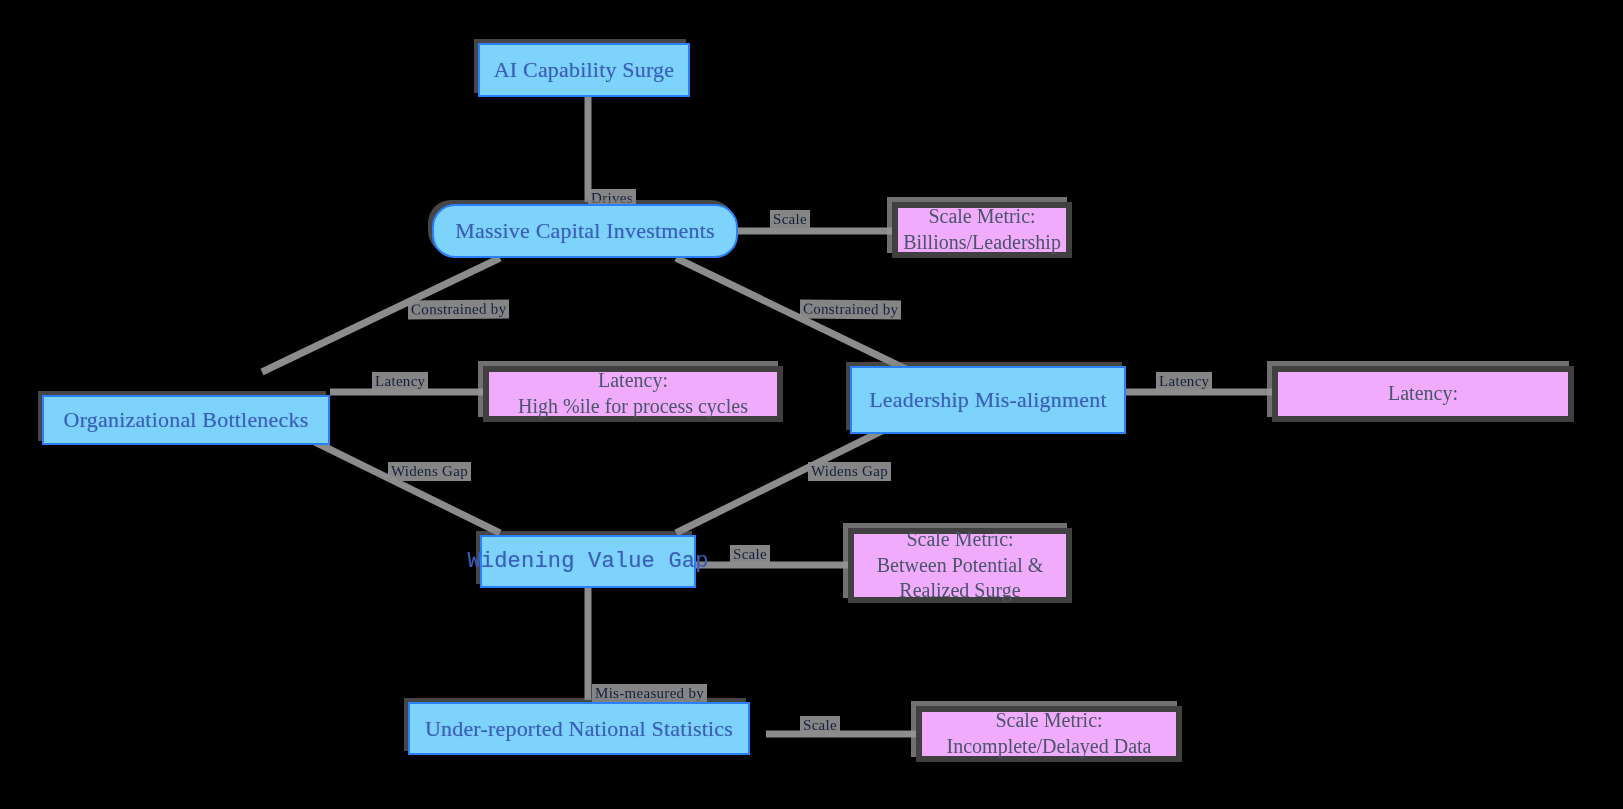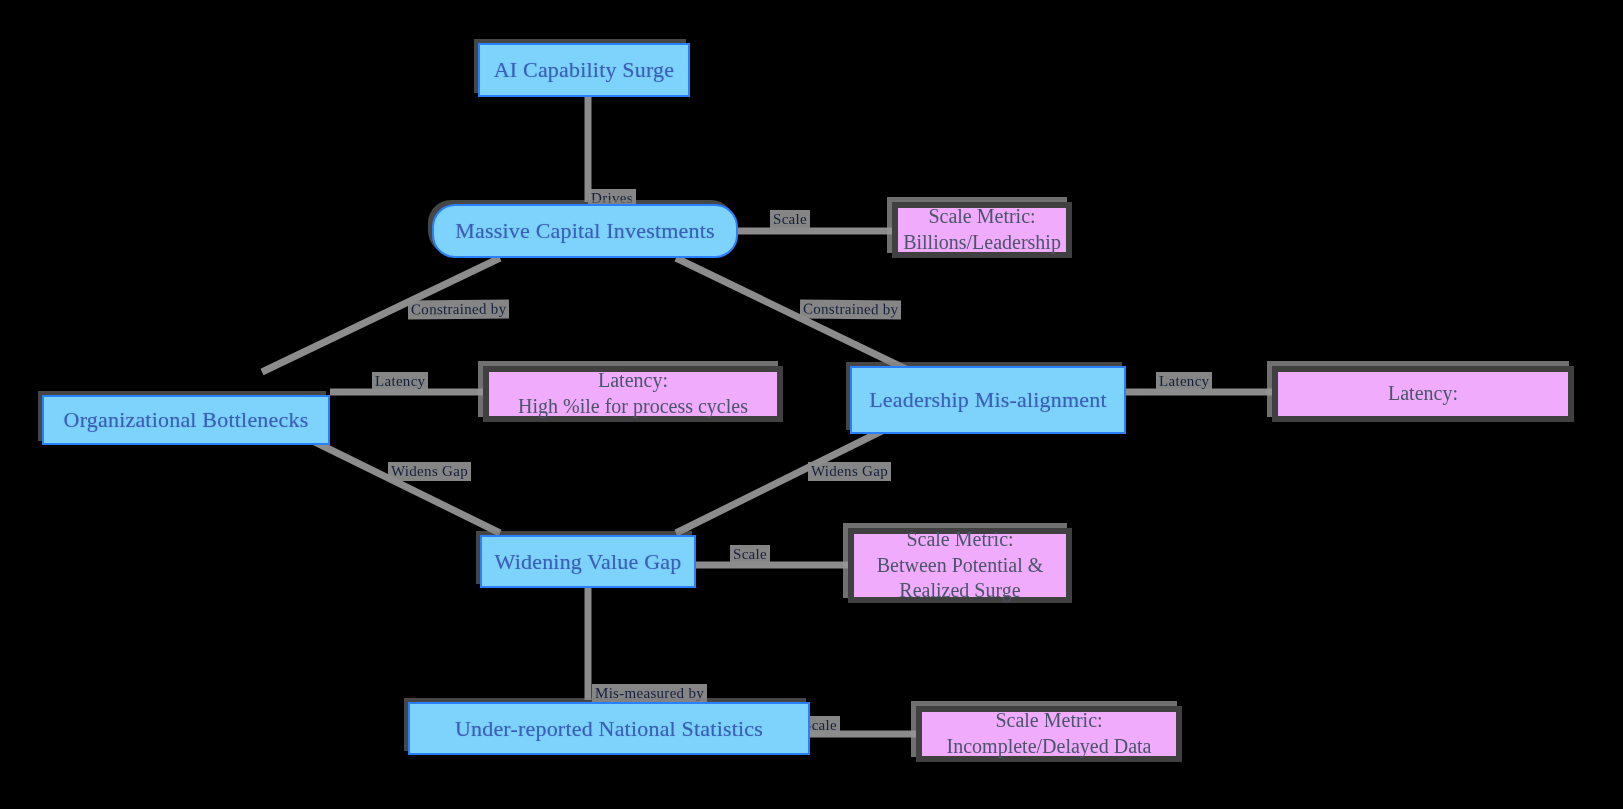--- a/index.html
+++ b/index.html
@@ -119,25 +119,25 @@
   </div>
 
   <div class="node" style="left:42px;top:366px;width:288px;height:50px;margin-top:29px;">
     <span>Organizational Bottlenecks</span>
   </div>
 
   <div class="node" style="left:850px;top:366px;width:276px;height:68px;">
     <span>Leadership Mis-alignment</span>
   </div>
 
-  <div class="node" style="left:480px;top:535px;width:216px;height:53px;">
+  <div class="node" style="left:480px;top:535px;width:216px;height:53px;font-family:Liberation Mono, monospace;">
     <span>Widening Value Gap</span>
   </div>
 
-  <div class="node" style="left:408px;top:702px;width:402px;height:53px;">
+  <div class="node" style="left:408px;top:702px;width:342px;height:53px;">
     <span>Under-reported National Statistics</span>
   </div>
 
   <div class="anno" style="left:892px;top:202px;width:180px;height:56px;flex-direction:column;">
     <div>Scale Metric:</div>
     <div>Billions/Leadership</div>
   </div>
 
   <div class="anno" style="left:483px;top:366px;width:300px;height:56px;flex-direction:column;">
     <div>Latency:</div>

